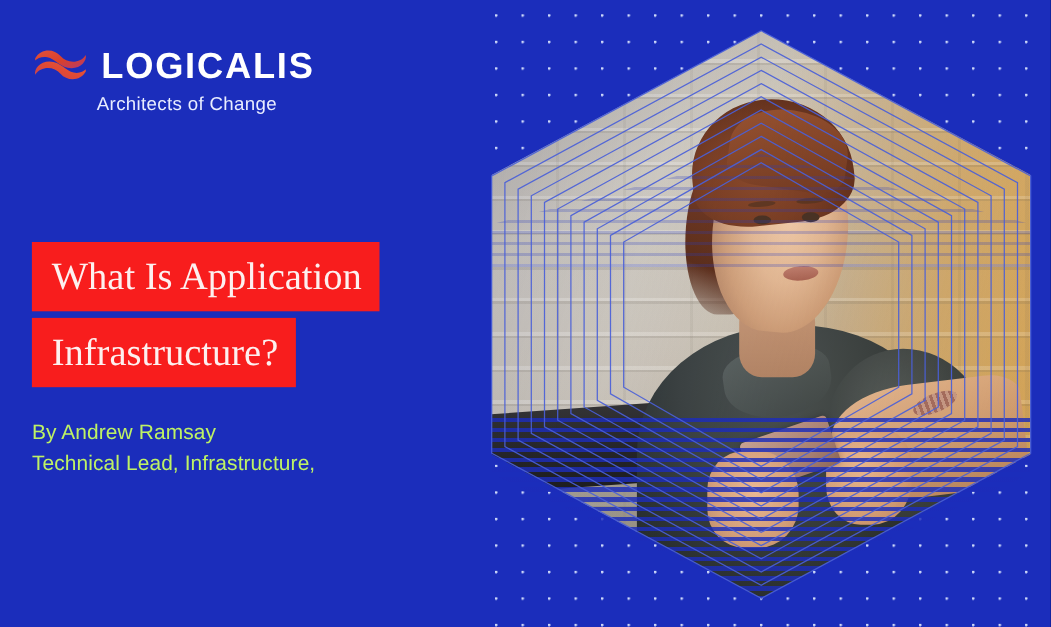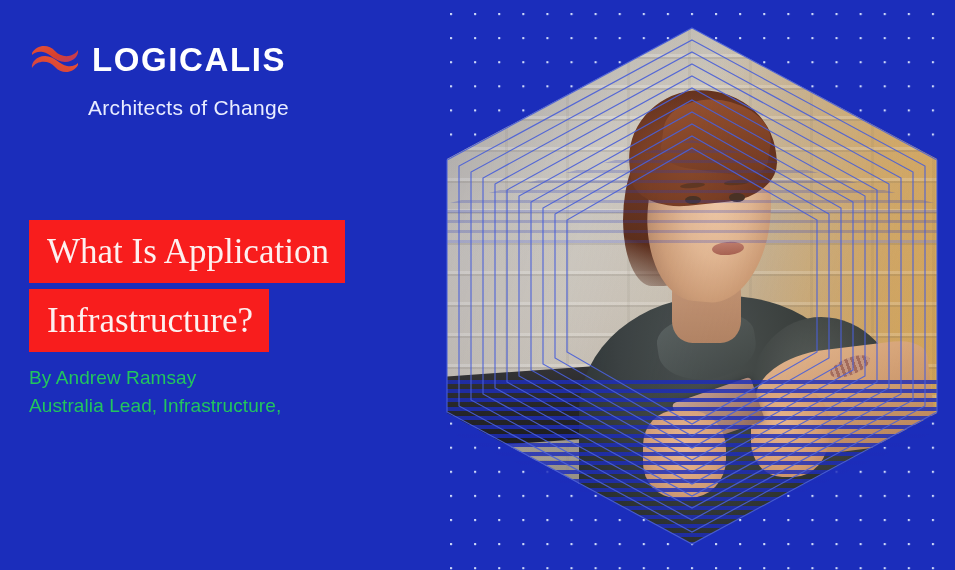--- a/index.html
+++ b/index.html
@@ -353,24 +353,24 @@
   .logo-word {
     color: #ffffff;
     font-size: 33px;
     font-weight: 700;
     letter-spacing: 1.6px;
     line-height: 1;
     font-family: "Liberation Sans", sans-serif;
   }
   .logo-tagline {
     color: #e9edff;
-    font-size: 21px;
+    font-size: 17px;
     font-weight: 400;
     letter-spacing: 0.3px;
-    margin-top: 20px;
+    margin-top: 9px;
     margin-left: 59px;
     font-family: "Liberation Sans", sans-serif;
   }
 
   .headline {
     position: absolute;
     left: 29px;
     top: 220px;
     display: flex;
     flex-direction: column;
@@ -385,22 +385,22 @@
     font-size: 35px;
     font-weight: 400;
     line-height: 1;
     padding: 14px 16px 14px 18px;
     white-space: nowrap;
   }
 
   .byline {
     position: absolute;
     left: 29px;
-    top: 364px;
-    color: #22c55e;
+    top: 380px;
+    color: #bef264;
     font-size: 19px;
     line-height: 28px;
     font-weight: 400;
     letter-spacing: 0.1px;
     font-family: "Liberation Sans", sans-serif;
   }
   .byline div { white-space: nowrap; }
 </style>
 </head>
 <body>
@@ -483,16 +483,16 @@
     <span class="logo-tagline">Architects of Change</span>
   </div>
 
   <div class="headline">
     <span class="headline-line">What Is Application</span>
     <span class="headline-line">Infrastructure?</span>
   </div>
 
   <div class="byline">
     <div>By Andrew Ramsay</div>
-    <div>Australia Lead, Infrastructure,</div>
+    <div>Technical Lead, Infrastructure,</div>
   </div>
 
 </div>
 
 </body></html>

